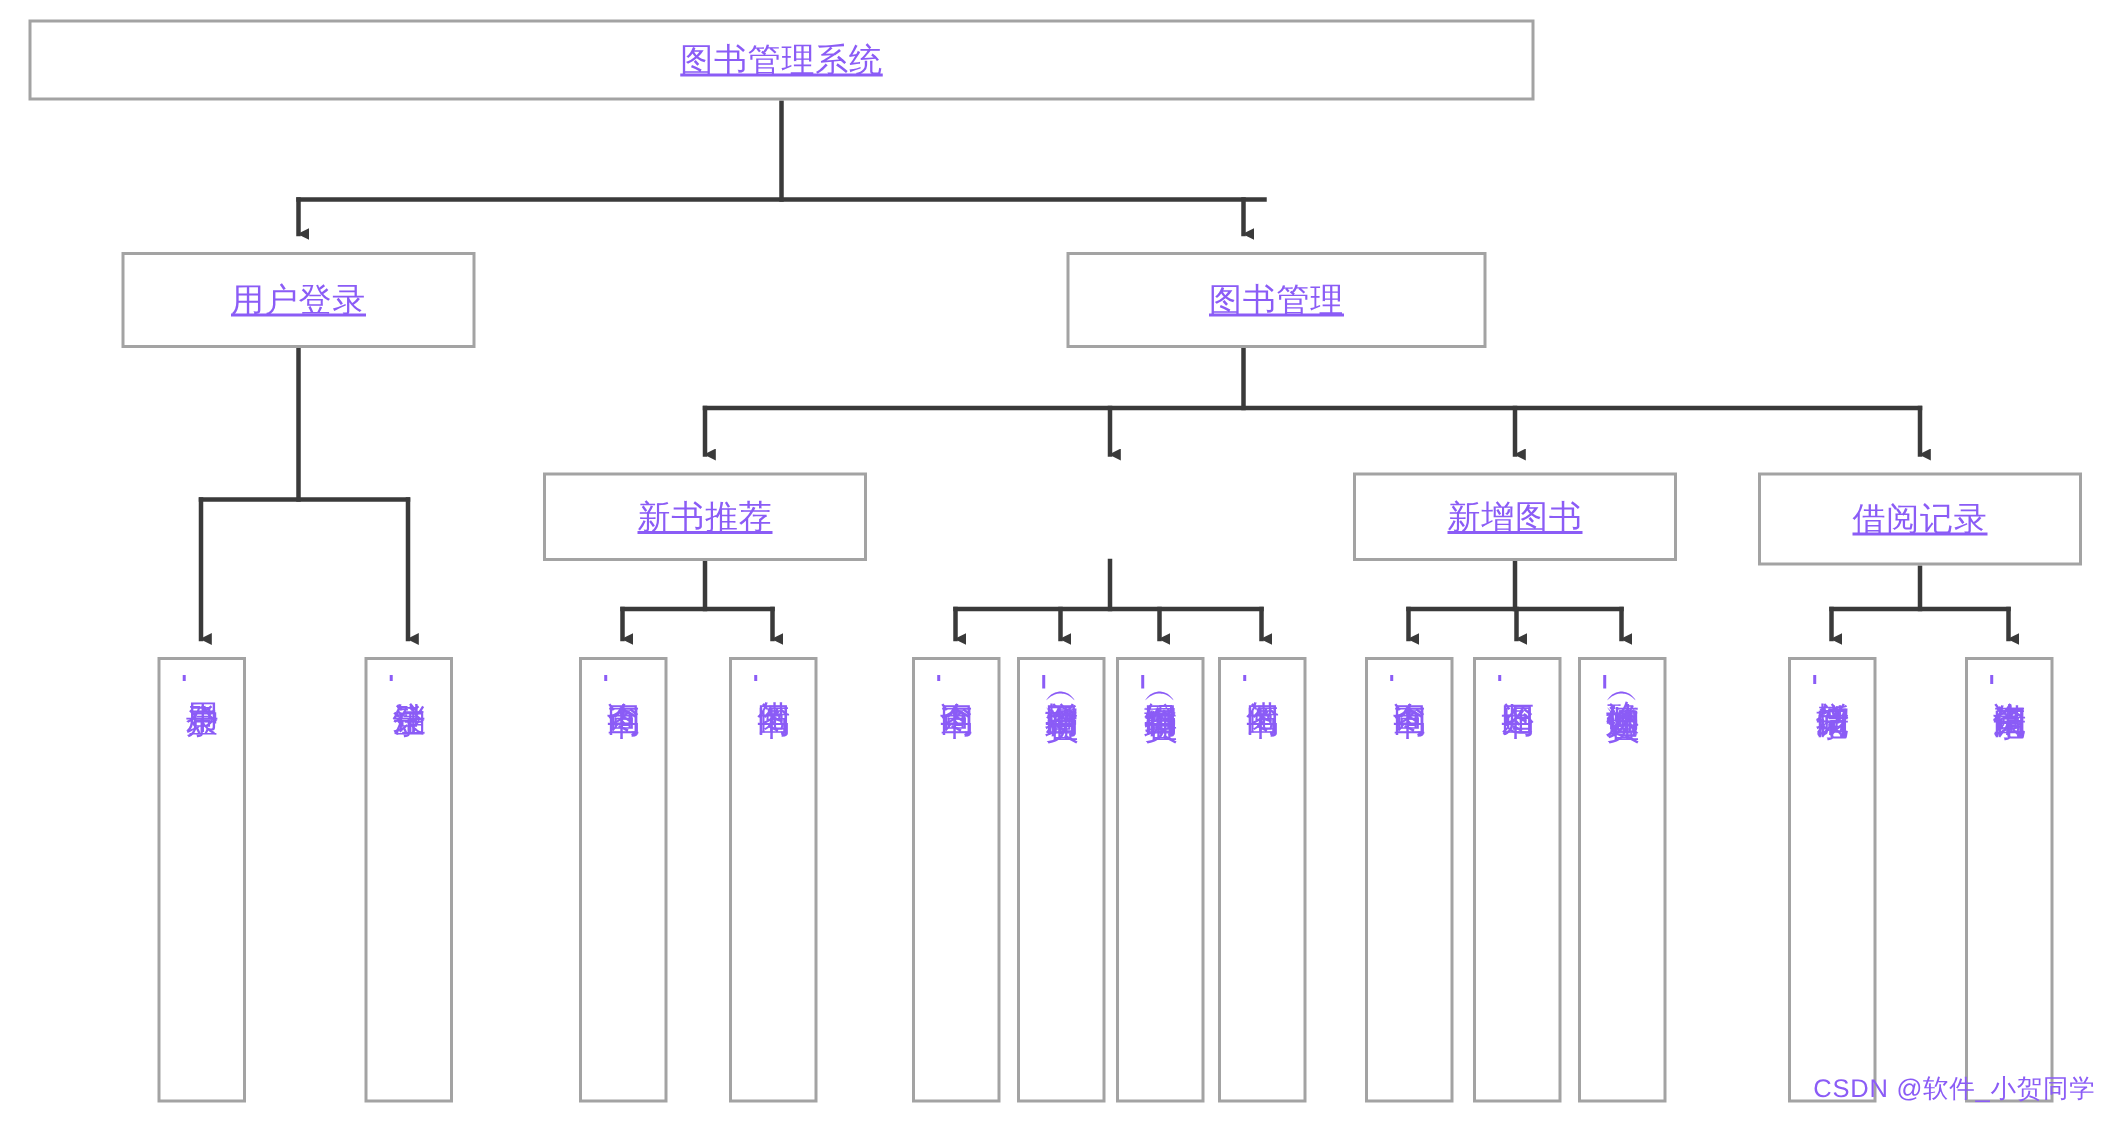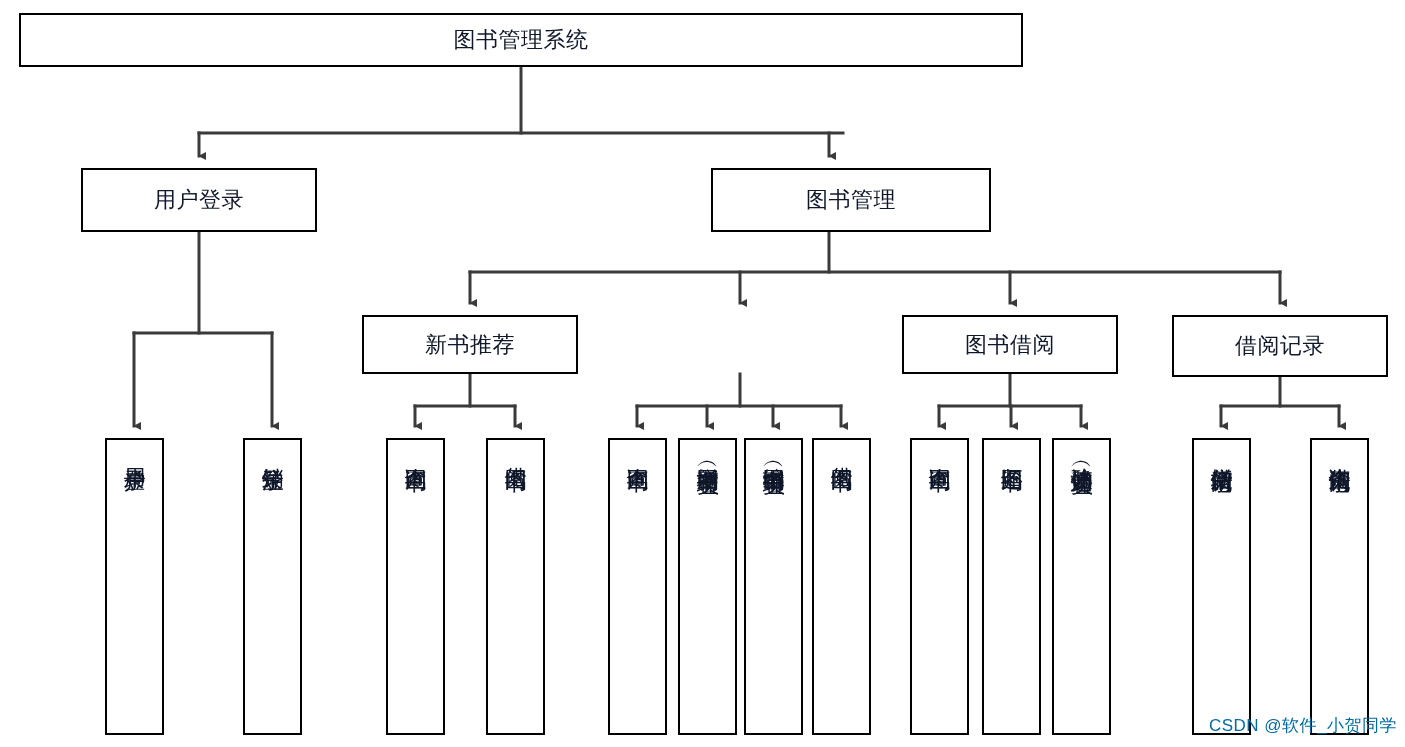--- a/index.html
+++ b/index.html
@@ -23,26 +23,27 @@
     left: 0;
     top: 0;
     width: 1405px;
     height: 747px;
     pointer-events: none;
   }
   .node {
     position: absolute;
     box-sizing: border-box;
     background: #ffffff;
-    border: 2px solid #000000;
+    border: 2px solid #a3a3a3;
     display: flex;
     align-items: center;
     justify-content: center;
     text-align: center;
-    color: #0f172a;
+    color: #8b5cf6;
+    text-decoration: underline;
   }
   .node .label {
     display: block;
     line-height: 1.05;
     letter-spacing: 0.5px;
   }
   .node.horizontal .label {
     font-size: 22px;
   }
   .node.vertical {
@@ -55,21 +56,21 @@
     font-size: 22px;
     line-height: 1.12;
     letter-spacing: 1px;
     white-space: nowrap;
   }
   .watermark {
     position: absolute;
     right: 8px;
     bottom: 10px;
     font-size: 17px;
-    color: #0369a1;
+    color: #8b5cf6;
     letter-spacing: 0.5px;
     white-space: nowrap;
     font-family: "Liberation Sans", "DejaVu Sans", sans-serif;
   }
 </style>
 </head>
 <body>
 
 <div id="canvas">
 
@@ -131,21 +132,21 @@
     <span class="label">用户登录</span>
   </div>
   <div class="node horizontal" style="left: 711px; top: 168px; width: 280px; height: 64px;">
     <span class="label">图书管理</span>
   </div>
 
   <div class="node horizontal" style="left: 362px; top: 315px; width: 216px; height: 59px;">
     <span class="label">新书推荐</span>
   </div>
   <div class="node horizontal" style="left: 902px; top: 315px; width: 216px; height: 59px;">
-    <span class="label">图书借阅</span>
+    <span class="label">新增图书</span>
   </div>
   <div class="node horizontal" style="left: 1172px; top: 315px; width: 216px; height: 62px; text-align: right;">
     <span class="label">借阅记录</span>
   </div>
 
   <div class="node vertical" style="left: 105px; top: 438px; width: 59px; height: 297px;">
     <span class="label">用户登录</span>
   </div>
   <div class="node vertical" style="left: 243px; top: 438px; width: 59px; height: 297px;">
     <span class="label">注销登录</span>

